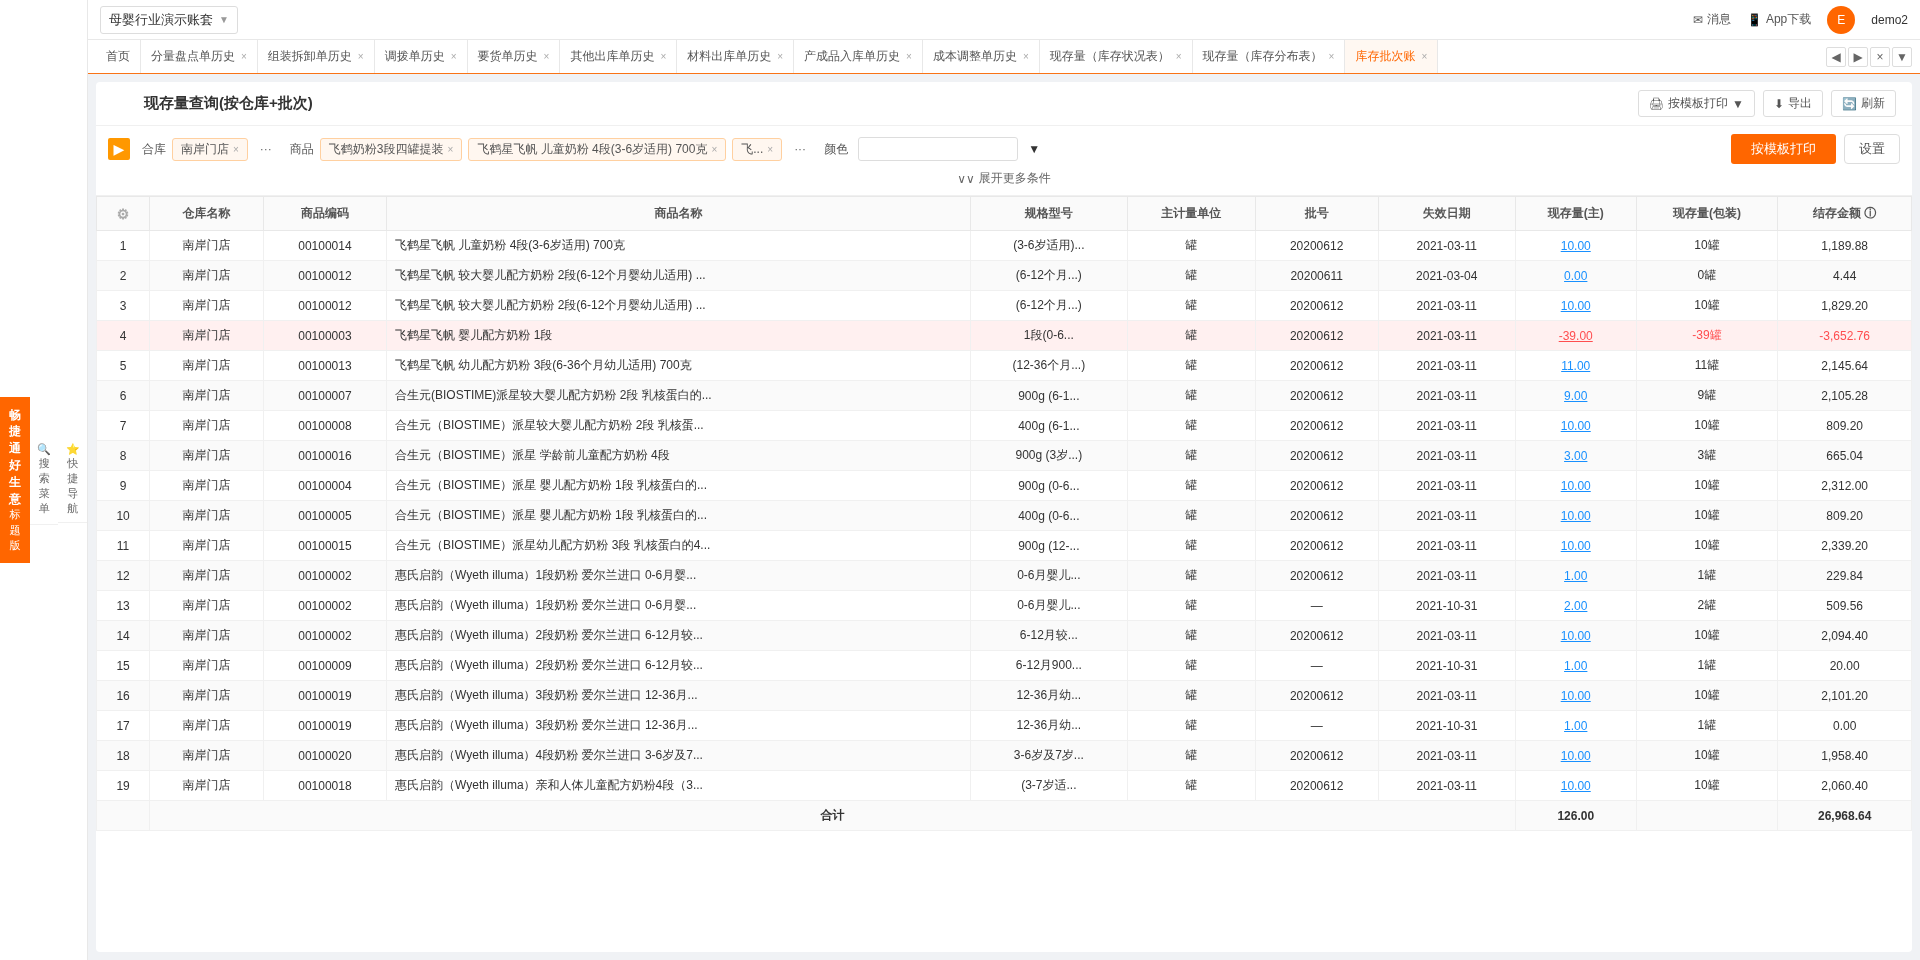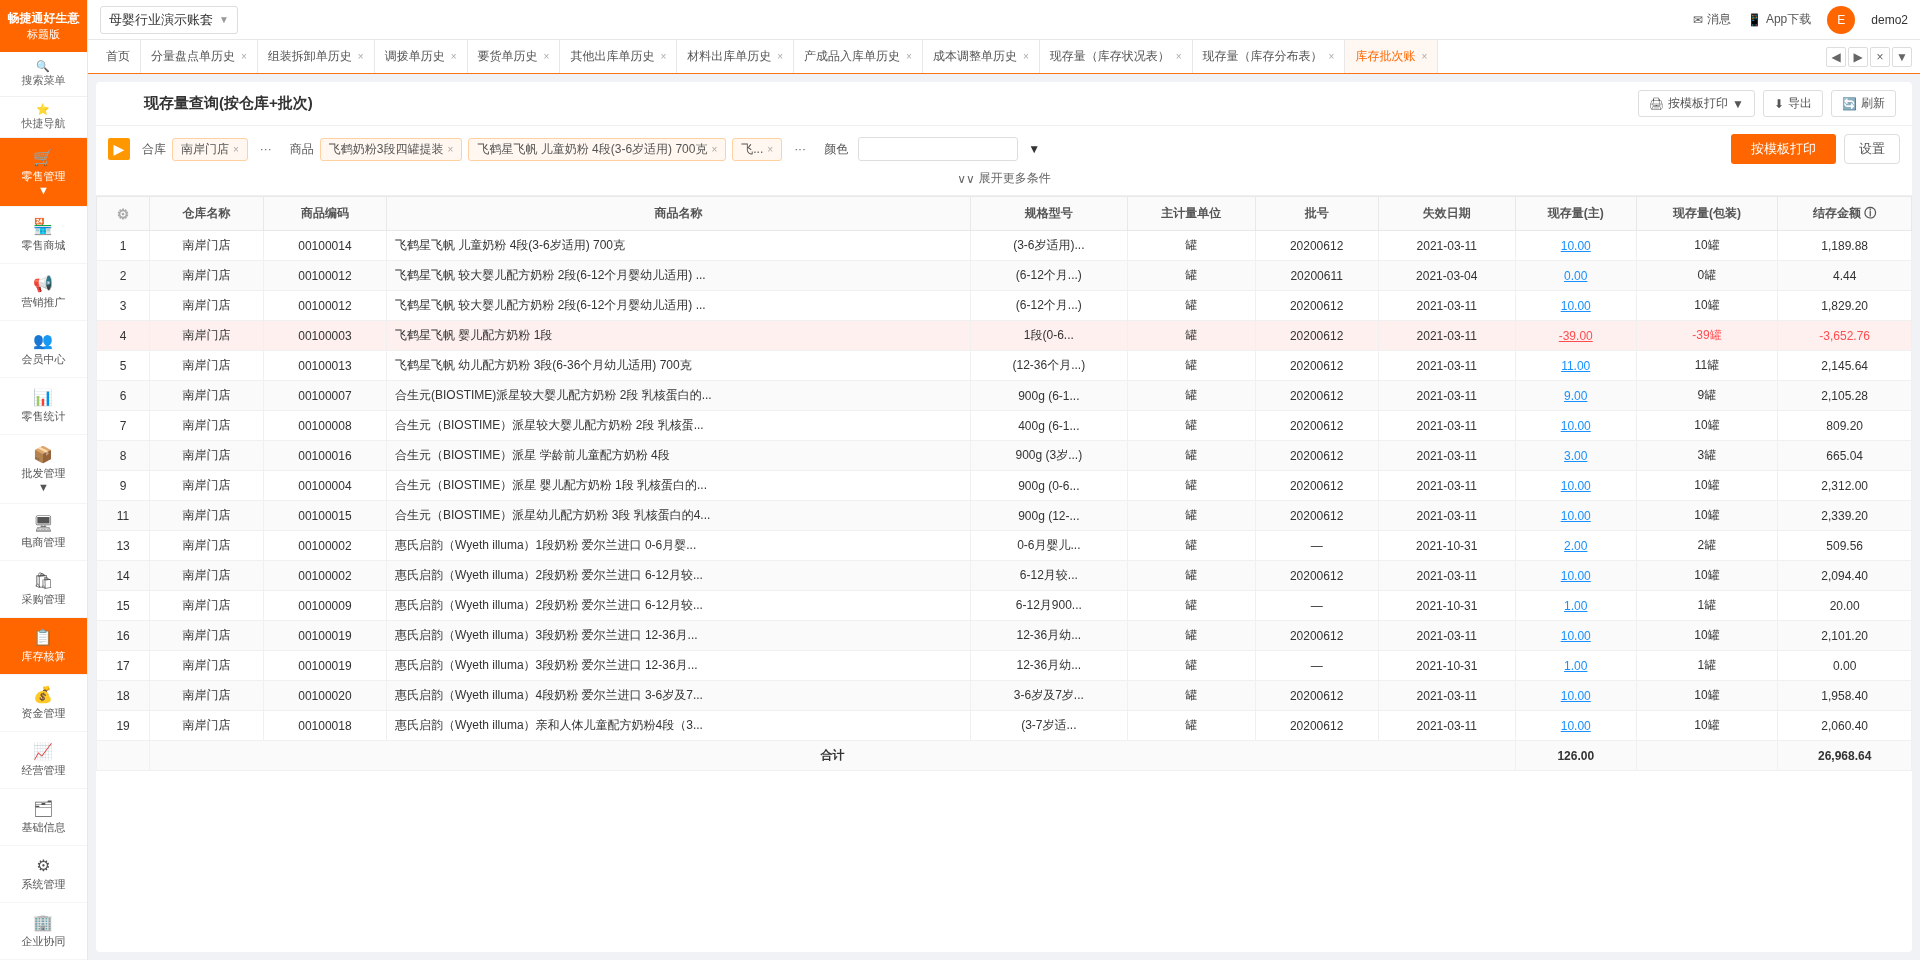--- a/index.html
+++ b/index.html
@@ -3,21 +3,21 @@
   <meta charset="utf-8">
   <style>
     * { box-sizing: border-box; margin: 0; padding: 0; }
     body { font-family: "Microsoft YaHei", "PingFang SC", Arial, sans-serif; font-size: 12px; background: #f0f2f5; color: #333; display: flex; height: 960px; overflow: hidden; }
 
     
     .sidebar {
       width: 88px;
       background: #fff;
       display: flex;
-      flex-direction: column;
+      flex-direction: row;
       align-items: center;
       border-right: 1px solid #e8e8e8;
       flex-shrink: 0;
       z-index: 10;
     }
     .sidebar-logo {
       background: #ff6600;
       width: 100%;
       padding: 10px 5px;
       text-align: center;
@@ -598,31 +598,57 @@
                 <td class="text-left">合生元（BIOSTIME）派星 婴儿配方奶粉 1段 乳核蛋白的...</td>
                 <td>900g (0-6...</td>
                 <td>罐</td>
                 <td>20200612</td>
                 <td>2021-03-11</td>
                 <td class="td-link">10.00</td>
                 <td>10罐</td>
                 <td>2,312.00</td>
               </tr>
               <tr>
+                <td>10</td>
+                <td>南岸门店</td>
+                <td>00100005</td>
+                <td class="text-left">合生元（BIOSTIME）派星 婴儿配方奶粉 1段 乳核蛋白的...</td>
+                <td>400g (0-6...</td>
+                <td>罐</td>
+                <td>20200612</td>
+                <td>2021-03-11</td>
+                <td class="td-link">10.00</td>
+                <td>10罐</td>
+                <td>809.20</td>
+              </tr>
+              <tr>
                 <td>11</td>
                 <td>南岸门店</td>
                 <td>00100015</td>
                 <td class="text-left">合生元（BIOSTIME）派星幼儿配方奶粉 3段 乳核蛋白的4...</td>
                 <td>900g (12-...</td>
                 <td>罐</td>
                 <td>20200612</td>
                 <td>2021-03-11</td>
                 <td class="td-link">10.00</td>
                 <td>10罐</td>
                 <td>2,339.20</td>
+              </tr>
+              <tr>
+                <td>12</td>
+                <td>南岸门店</td>
+                <td>00100002</td>
+                <td class="text-left">惠氏启韵（Wyeth illuma）1段奶粉 爱尔兰进口 0-6月婴...</td>
+                <td>0-6月婴儿...</td>
+                <td>罐</td>
+                <td>20200612</td>
+                <td>2021-03-11</td>
+                <td class="td-link">1.00</td>
+                <td>1罐</td>
+                <td>229.84</td>
               </tr>
               <tr>
                 <td>13</td>
                 <td>南岸门店</td>
                 <td>00100002</td>
                 <td class="text-left">惠氏启韵（Wyeth illuma）1段奶粉 爱尔兰进口 0-6月婴...</td>
                 <td>0-6月婴儿...</td>
                 <td>罐</td>
                 <td>—</td>
                 <td>2021-10-31</td>

